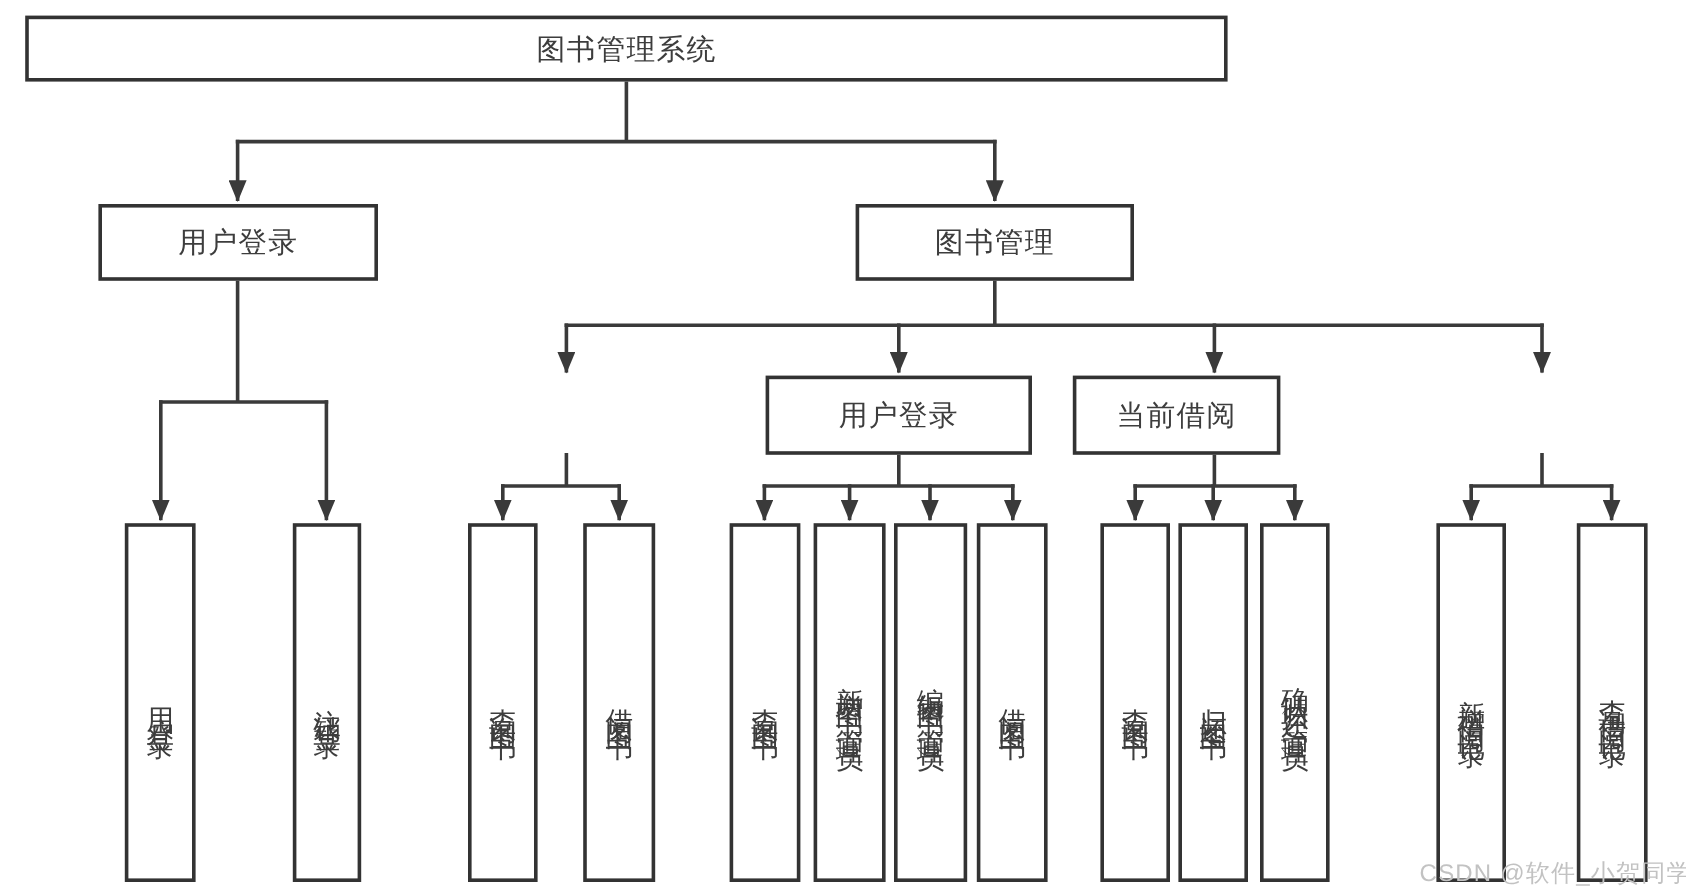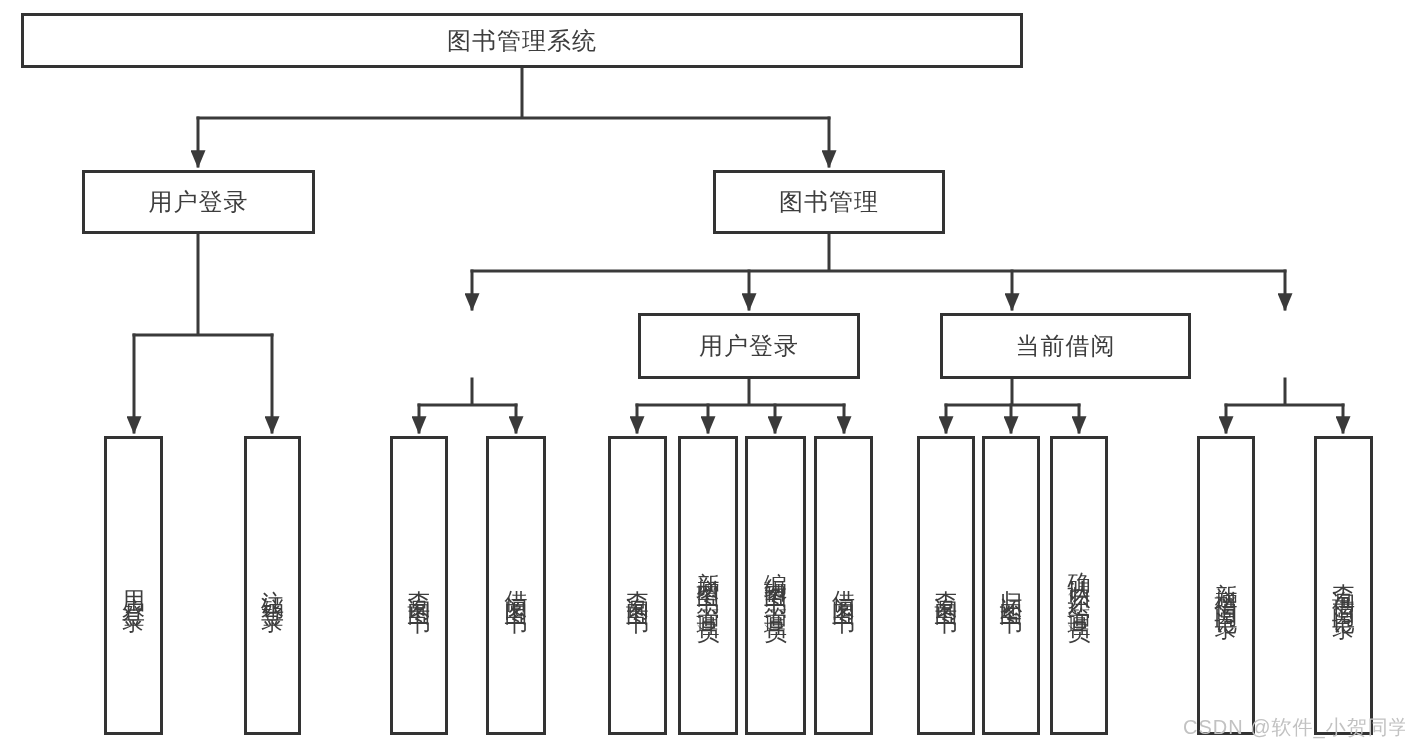--- a/index.html
+++ b/index.html
@@ -86,21 +86,21 @@
   <div class="hbox" style="left:82px;top:170px;width:233px;height:64px">
     <span>用户登录</span>
   </div>
   <div class="hbox" style="left:713px;top:170px;width:232px;height:64px">
     <span>图书管理</span>
   </div>
 
   <div class="hbox" style="left:638px;top:313px;width:222px;height:66px">
     <span>用户登录</span>
   </div>
-  <div class="hbox" style="left:940px;top:313px;width:251px;height:66px">
+  <div class="hbox" style="left:894px;top:313px;width:173px;height:66px">
     <span>当前借阅</span>
   </div>
 
   <div class="col" style="left:104px;width:59px">
     <span class="vtext">用户登录</span>
   </div>
   <div class="col" style="left:244px;width:57px">
     <span class="vtext">注销登录</span>
   </div>
 

